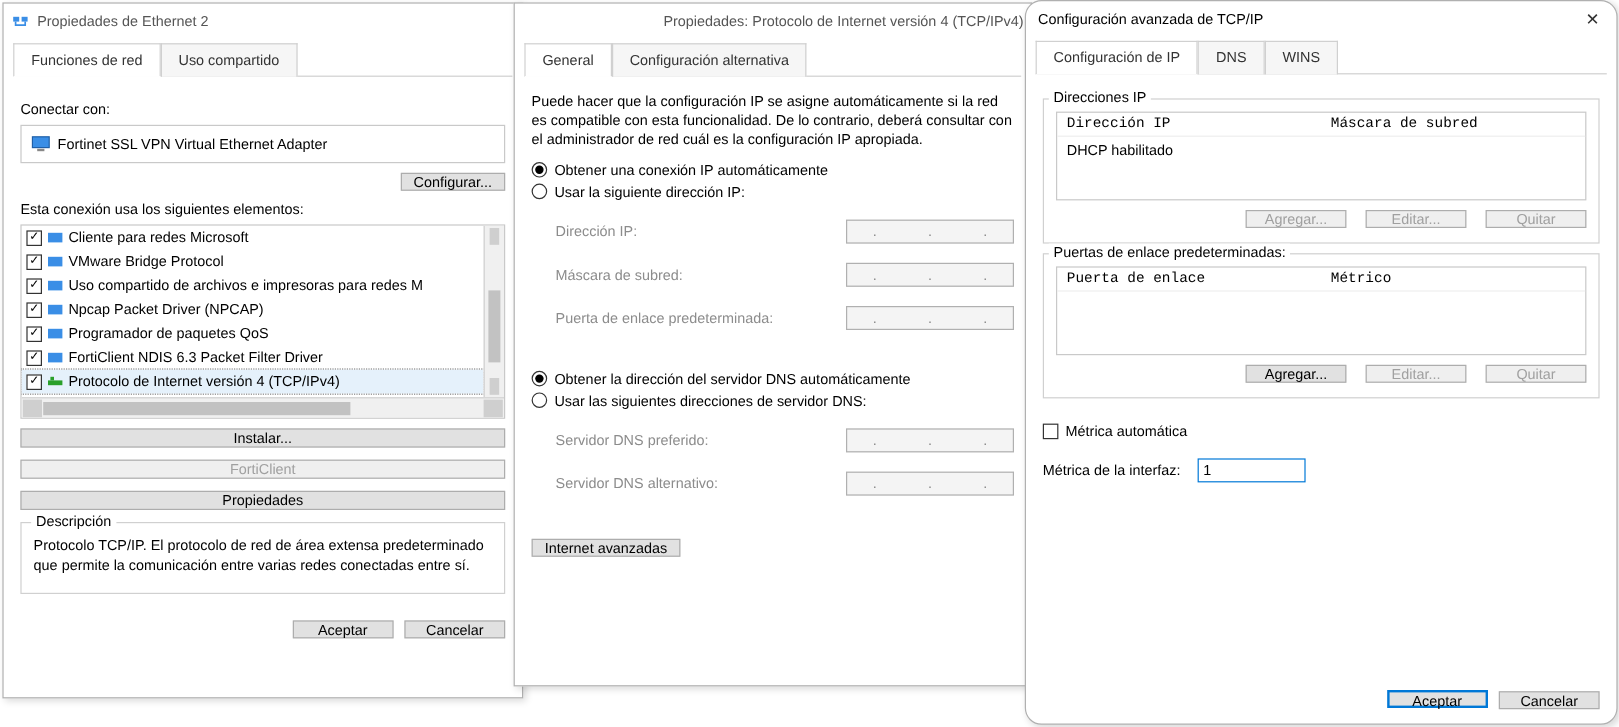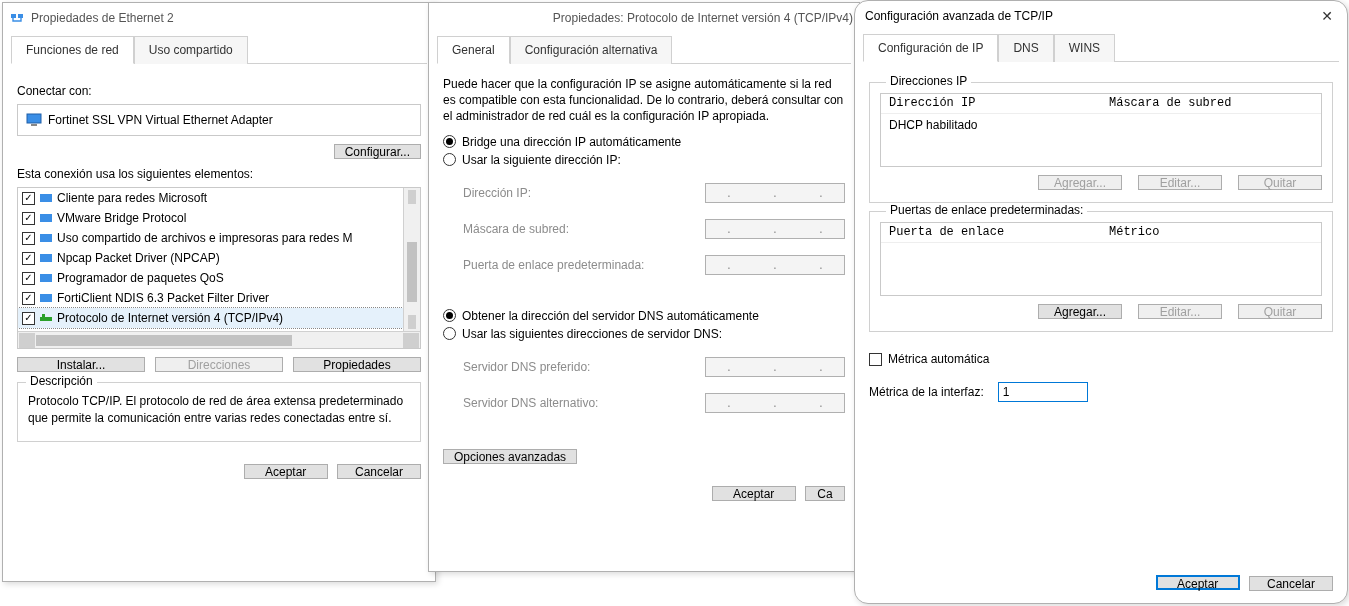--- a/index.html
+++ b/index.html
@@ -57,21 +57,21 @@
   .label-block { margin: 8px 0 6px 0; }
   .groupbox {
     border: 1px solid #d0d0d0;
     margin: 8px 0;
     padding: 10px 10px 12px 10px;
     position: relative;
   }
   .groupbox .legend {
     position: absolute;
     top: -9px;
-    left: 16px;
+    left: 4px;
     background: #fff;
     padding: 0 4px;
     font-size: 12px;
   }
   .btn {
     min-width: 84px;
     height: 15px;
     background: #e1e1e1;
     border: 1px solid #adadad;
     font-size: 12px;
@@ -149,21 +149,21 @@
   }
   .scroll-h {
     position:absolute; left:0; right:0; bottom:0; height:17px;
     background:#f0f0f0;
     border-top:1px solid #d0d0d0;
     display:flex; align-items:center;
   }
   .scroll-h .arrow { width:16px; height:15px; background:#cfcfcf; margin:0 1px;}
   .scroll-h .track { flex:1; height:15px; position:relative; }
   .scroll-h .thumb { position:absolute; left:0; width:70%; top:2px; bottom:2px; background:#c2c2c2;}
-  .three-btn { display:flex; gap:10px; margin-top:8px;}
+  .three-btn { display:flex; gap:10px; margin-top:8px;flex-direction:column;}
   .three-btn .btn { flex:1; }
   .radio {
     width:13px; height:13px; border-radius:50%;
     border:1px solid #333; display:inline-flex;
     align-items:center; justify-content:center; background:#fff;
     margin-right:6px; vertical-align:middle;
   }
   .radio .dot { width:7px; height:7px; border-radius:50%; background:#000; }
   .radio-row { display:flex; align-items:center; margin:4px 0; }
   .form-row { display:flex; align-items:center; margin:16px 0; }
@@ -301,21 +301,21 @@
         <div class="arrow"></div>
         <div class="track">
             <div class="thumb"></div>
           </div>
         <div class="arrow"></div>
       </div>
     </div>
 
     <div class="three-btn">
       <button class="btn">Instalar...</button>
-      <button class="btn disabled" disabled="">Direcciones</button>
+      <button class="btn disabled" disabled="">FortiClient</button>
       <button class="btn">Propiedades</button>
     </div>
 
     <div class="desc-box">
       <span class="legend">Descripción</span>
       <div style="line-height:1.4;">Protocolo TCP/IP. El protocolo de red de área extensa predeterminado que permite la comunicación entre varias redes conectadas entre sí.</div>
     </div>
   </div>
 
   <div class="btn-row">
@@ -334,21 +334,21 @@
     <div class="tab">Configuración alternativa</div>
   </div>
 
   <div class="content">
     <div style="line-height:1.35; margin-bottom:10px;">Puede hacer que la configuración IP se asigne automáticamente si la red es compatible con esta funcionalidad. De lo contrario, deberá consultar con el administrador de red cuál es la configuración IP apropiada.</div>
 
     <div class="radio-row">
       <span class="radio">
           <span class="dot"></span>
         </span>
-      <span>Bridge una dirección IP automáticamente</span>
+      <span>Obtener una conexión IP automáticamente</span>
     </div>
     <div class="radio-row">
       <span class="radio"></span>
       <span>Usar la siguiente dirección IP:</span>
     </div>
 
     <div class="indent">
       <div class="form-row">
         <span class="flab">Dirección IP:</span>
         <div class="ipbox">
@@ -403,28 +403,24 @@
             <span class="dot">.</span>
             <span class="dot">.</span>
             <span class="dot">.</span>
           </div>
       </div>
     </div>
 
     <div style="height:20px;"></div>
 
     <div style="display:flex; align-items:center;">
-      <button class="btn" style="min-width:120px;">Opciones avanzadas</button>
-    </div>
-  </div>
-
-  <div class="btn-row">
-    <button class="btn">Aceptar</button>
-    <button class="btn" style="min-width:40px;">Ca</button>
-  </div>
+      <button class="btn" style="min-width:120px;">Internet avanzadas</button>
+    </div>
+  </div>
+
 </div>
 
 <div class="dialog" style="left:854px; top:0; width:494px; height:604px;border-radius:14px;">
   <div class="titlebar" style="padding-left:10px;">
     <span class="title" style="color:#000;">Configuración avanzada de TCP/IP</span>
     <span class="close-x">✕</span>
   </div>
 
   <div class="tabstrip">
     <div class="tab active">Configuración de IP</div>

